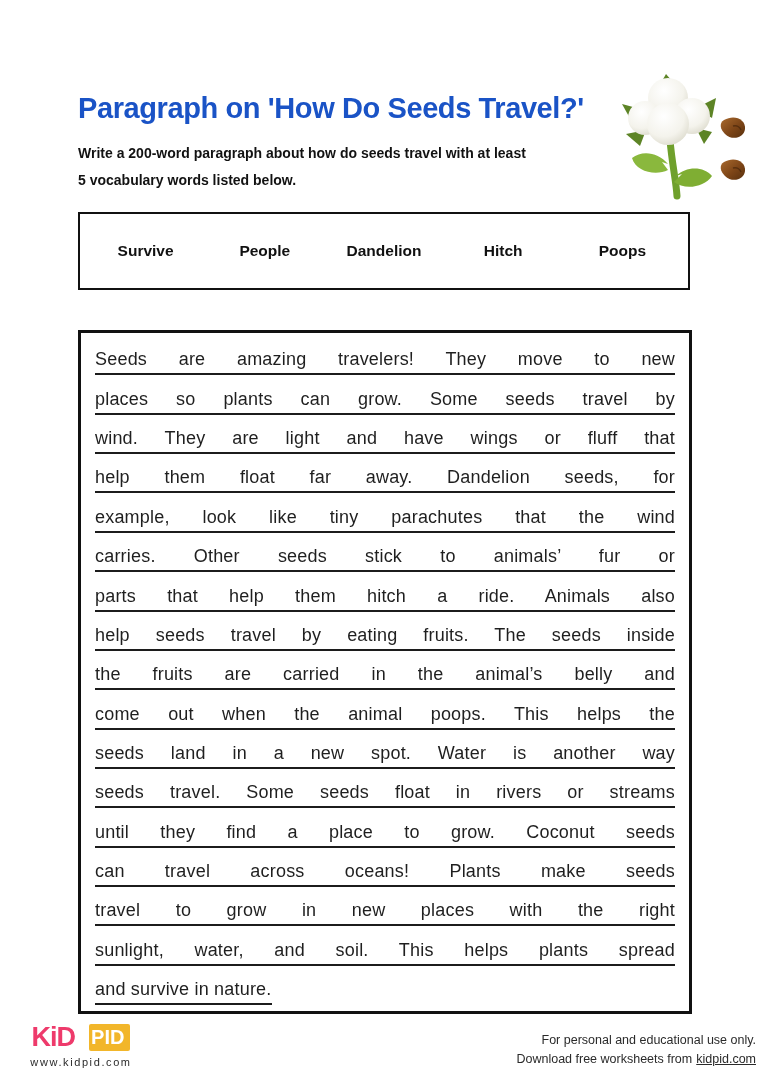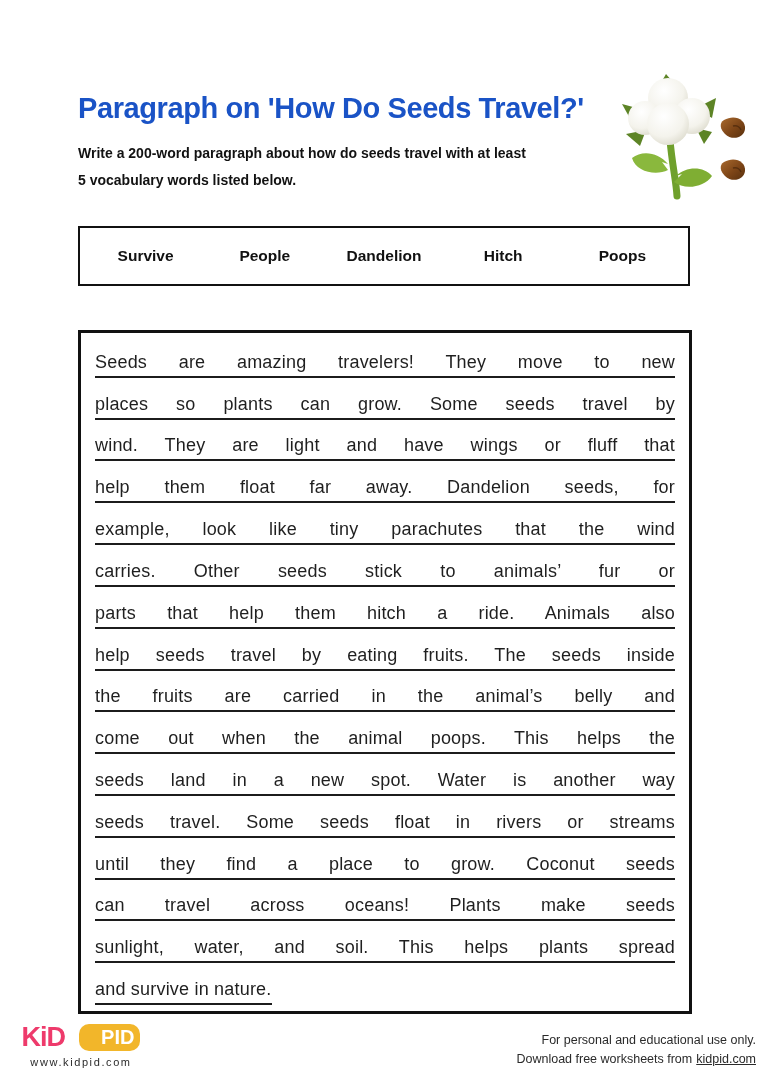--- a/index.html
+++ b/index.html
@@ -41,23 +41,23 @@
     left: 620px;
     top: 74px;
     width: 142px;
     height: 130px;
   }
 
   
   .vocab-box {
     position: absolute;
     left: 78px;
-    top: 226px;
+    top: 212px;
     width: 612px;
-    height: 60px;
+    height: 78px;
     border: 2px solid #111111;
     background: #ffffff;
     display: flex;
     flex-direction: column;
     justify-content: space-evenly;
     padding: 4px 6px;
   }
   .vocab-row {
     display: grid;
     grid-template-columns: repeat(5, 1fr);
@@ -127,22 +127,22 @@
     font-size: 27px;
     font-weight: 700;
     letter-spacing: -1px;
     color: #ee3a6b;
   }
   .logo-pid {
     font-size: 20px;
     font-weight: 700;
     color: #ffffff;
     background: #f2b62a;
-    border-radius: 10px;
-    padding: 1px 6px 2px 22px;
+    border-radius: 2px;
+    padding: 1px 6px 2px 2px;
     line-height: 24px;
   }
   .logo-site {
     margin-top: 3px;
     font-size: 11px;
     letter-spacing: 1.6px;
     color: #2b2b2b;
   }
   .footer-note {
     position: absolute;
@@ -259,20 +259,23 @@
       <div class="para-line">
       <span class="para-text">seeds travel. Some seeds float in rivers or streams</span>
     </div>
       <div class="para-line">
       <span class="para-text">until they find a place to grow. Coconut seeds</span>
     </div>
       <div class="para-line">
       <span class="para-text">can travel across oceans! Plants make seeds</span>
     </div>
       <div class="para-line">
+      <span class="para-text">travel to grow in new places with the right</span>
+    </div>
+      <div class="para-line">
       <span class="para-text">sunlight, water, and soil. This helps plants spread</span>
     </div>
       <div class="para-line">
       <span class="para-text">and survive in nature.</span>
     </div>
     </div>
 
   <div class="footer-logo">
     <div class="logo-row">
       <span class="logo-kid">KiD</span>

